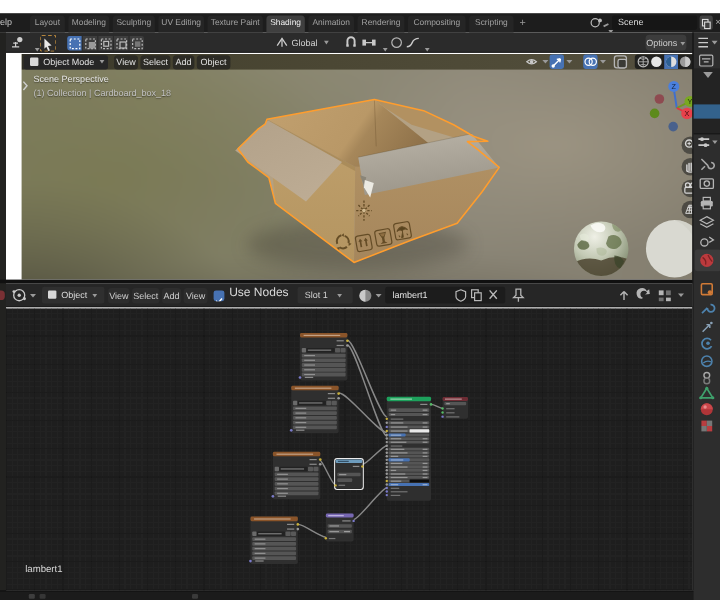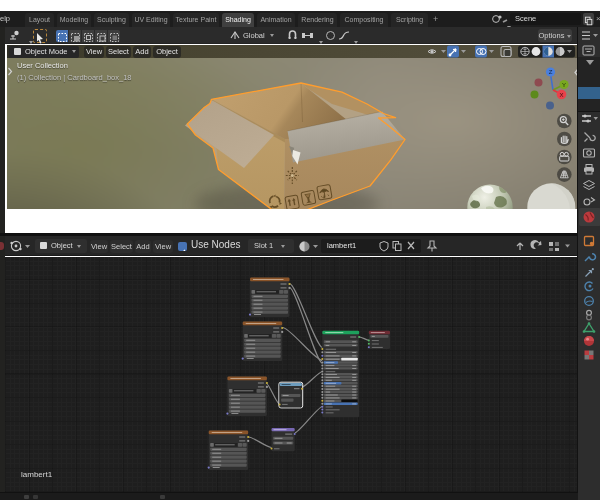--- a/index.html
+++ b/index.html
@@ -110,21 +110,21 @@
   <svg class="abs" style="left:338px;top:3px" width="13" height="11" viewBox="0 0 13 11">
         <path d="M1 9 Q4 9 5.5 5.5 Q7 2 11 2" fill="none" stroke="#c9c9c9" stroke-width="1.2"></path>
       </svg>
   <div class="abs" style="left:351px;top:6px"><span class="caret"></span></div>
 
   <div class="btn" style="left:538px;top:2px;width:34px;height:13px;line-height:13px;background:#3c3c3c">Options <span class="caret" style="margin-left:1px"></span></div>
 </div>
 
 <div class="abs" style="left:0;top:27px;width:5px;height:473px;background:#222220"></div>
 
-<div class="abs" style="left:7px;top:45px;width:572px;height:164px;overflow:hidden">
+<div class="abs" style="left:18px;top:45px;width:572px;height:188px;overflow:hidden">
 
   <div class="abs" style="left:-20px;top:-20px;width:612px;height:228px;
     background:
       radial-gradient(250px 130px at 76% 42%, rgba(170,160,140,0.55), rgba(170,160,140,0) 72%),
       radial-gradient(300px 150px at 15% 55%, rgba(118,118,70,0.5), rgba(118,118,70,0) 75%),
       radial-gradient(280px 120px at 20% 25%, rgba(128,127,92,0.55), rgba(128,127,92,0) 75%),
       radial-gradient(300px 160px at 42% 10%, rgba(152,146,128,0.5), rgba(152,146,128,0) 70%),
       radial-gradient(300px 210px at 4% 112%, rgba(56,54,44,0.8), rgba(56,54,44,0) 62%),
       radial-gradient(460px 160px at 50% 122%, rgba(74,69,55,0.75), rgba(74,69,55,0) 62%),
       radial-gradient(200px 120px at 102% 28%, rgba(134,128,114,0.5), rgba(134,128,114,0) 70%),
@@ -319,21 +319,21 @@
     <path d="M95.8 6.5 h8.4 M100 2.3 v8.4 M97 3.5 q3 2 6 0 M97 9.5 q3 -2 6 0" stroke="#b9b9b9" stroke-width="0.7" fill="none"></path>
     <circle cx="111" cy="6.5" r="4.4" fill="#e6e6e6"></circle>
     <rect x="117.5" y="0.5" width="11.5" height="12" fill="#4772b3"></rect>
     <circle cx="123.3" cy="6.5" r="4.4" fill="#dedede"></circle>
     <path d="M123.3 2.1 a4.4 4.4 0 0 0 0 8.8 z" fill="#2d5f93"></path>
     <circle cx="135" cy="6.5" r="4.4" fill="#9a9a9a"></circle>
     <path d="M135 2.1 a4.4 4.4 0 0 1 0 8.8 z" fill="#c9c9c9"></path>
     <path d="M142 5 l5 0 -2.5 3 z" fill="#9a9a9a"></path>
   </svg>
 
-  <div class="abs" style="left:10px;top:16px;color:#e8e8e8;font-size:7.5px;text-shadow:0 1px 1px rgba(0,0,0,0.5)">User Collection</div>
+  <div class="abs" style="left:10px;top:16px;color:#e8e8e8;font-size:7.5px;text-shadow:0 1px 1px rgba(0,0,0,0.5)">Scene Perspective</div>
   <div class="abs" style="left:10px;top:28px;color:#c2c2c2;font-size:7.5px;text-shadow:0 1px 1px rgba(0,0,0,0.5)">(1) Collection | Cardboard_box_18</div>
 </div>
 
 <div class="abs" style="left:0;top:242px;width:4px;height:8px;background:#7a3034;border-radius:0 3px 3px 0"></div>
 
 <div class="abs" style="left:0;top:233px;width:600px;height:3px;background:#101010"></div>
 <div class="abs" style="left:5px;top:236px;width:572px;height:20px;background:#262626;border-bottom:1px solid #1a1a1a">
 
   <svg class="abs" style="left:4px;top:3px" width="22" height="14" viewBox="0 0 22 14">
     <circle cx="7" cy="7" r="4.6" fill="none" stroke="#c9c9c9" stroke-width="1.1"></circle>

